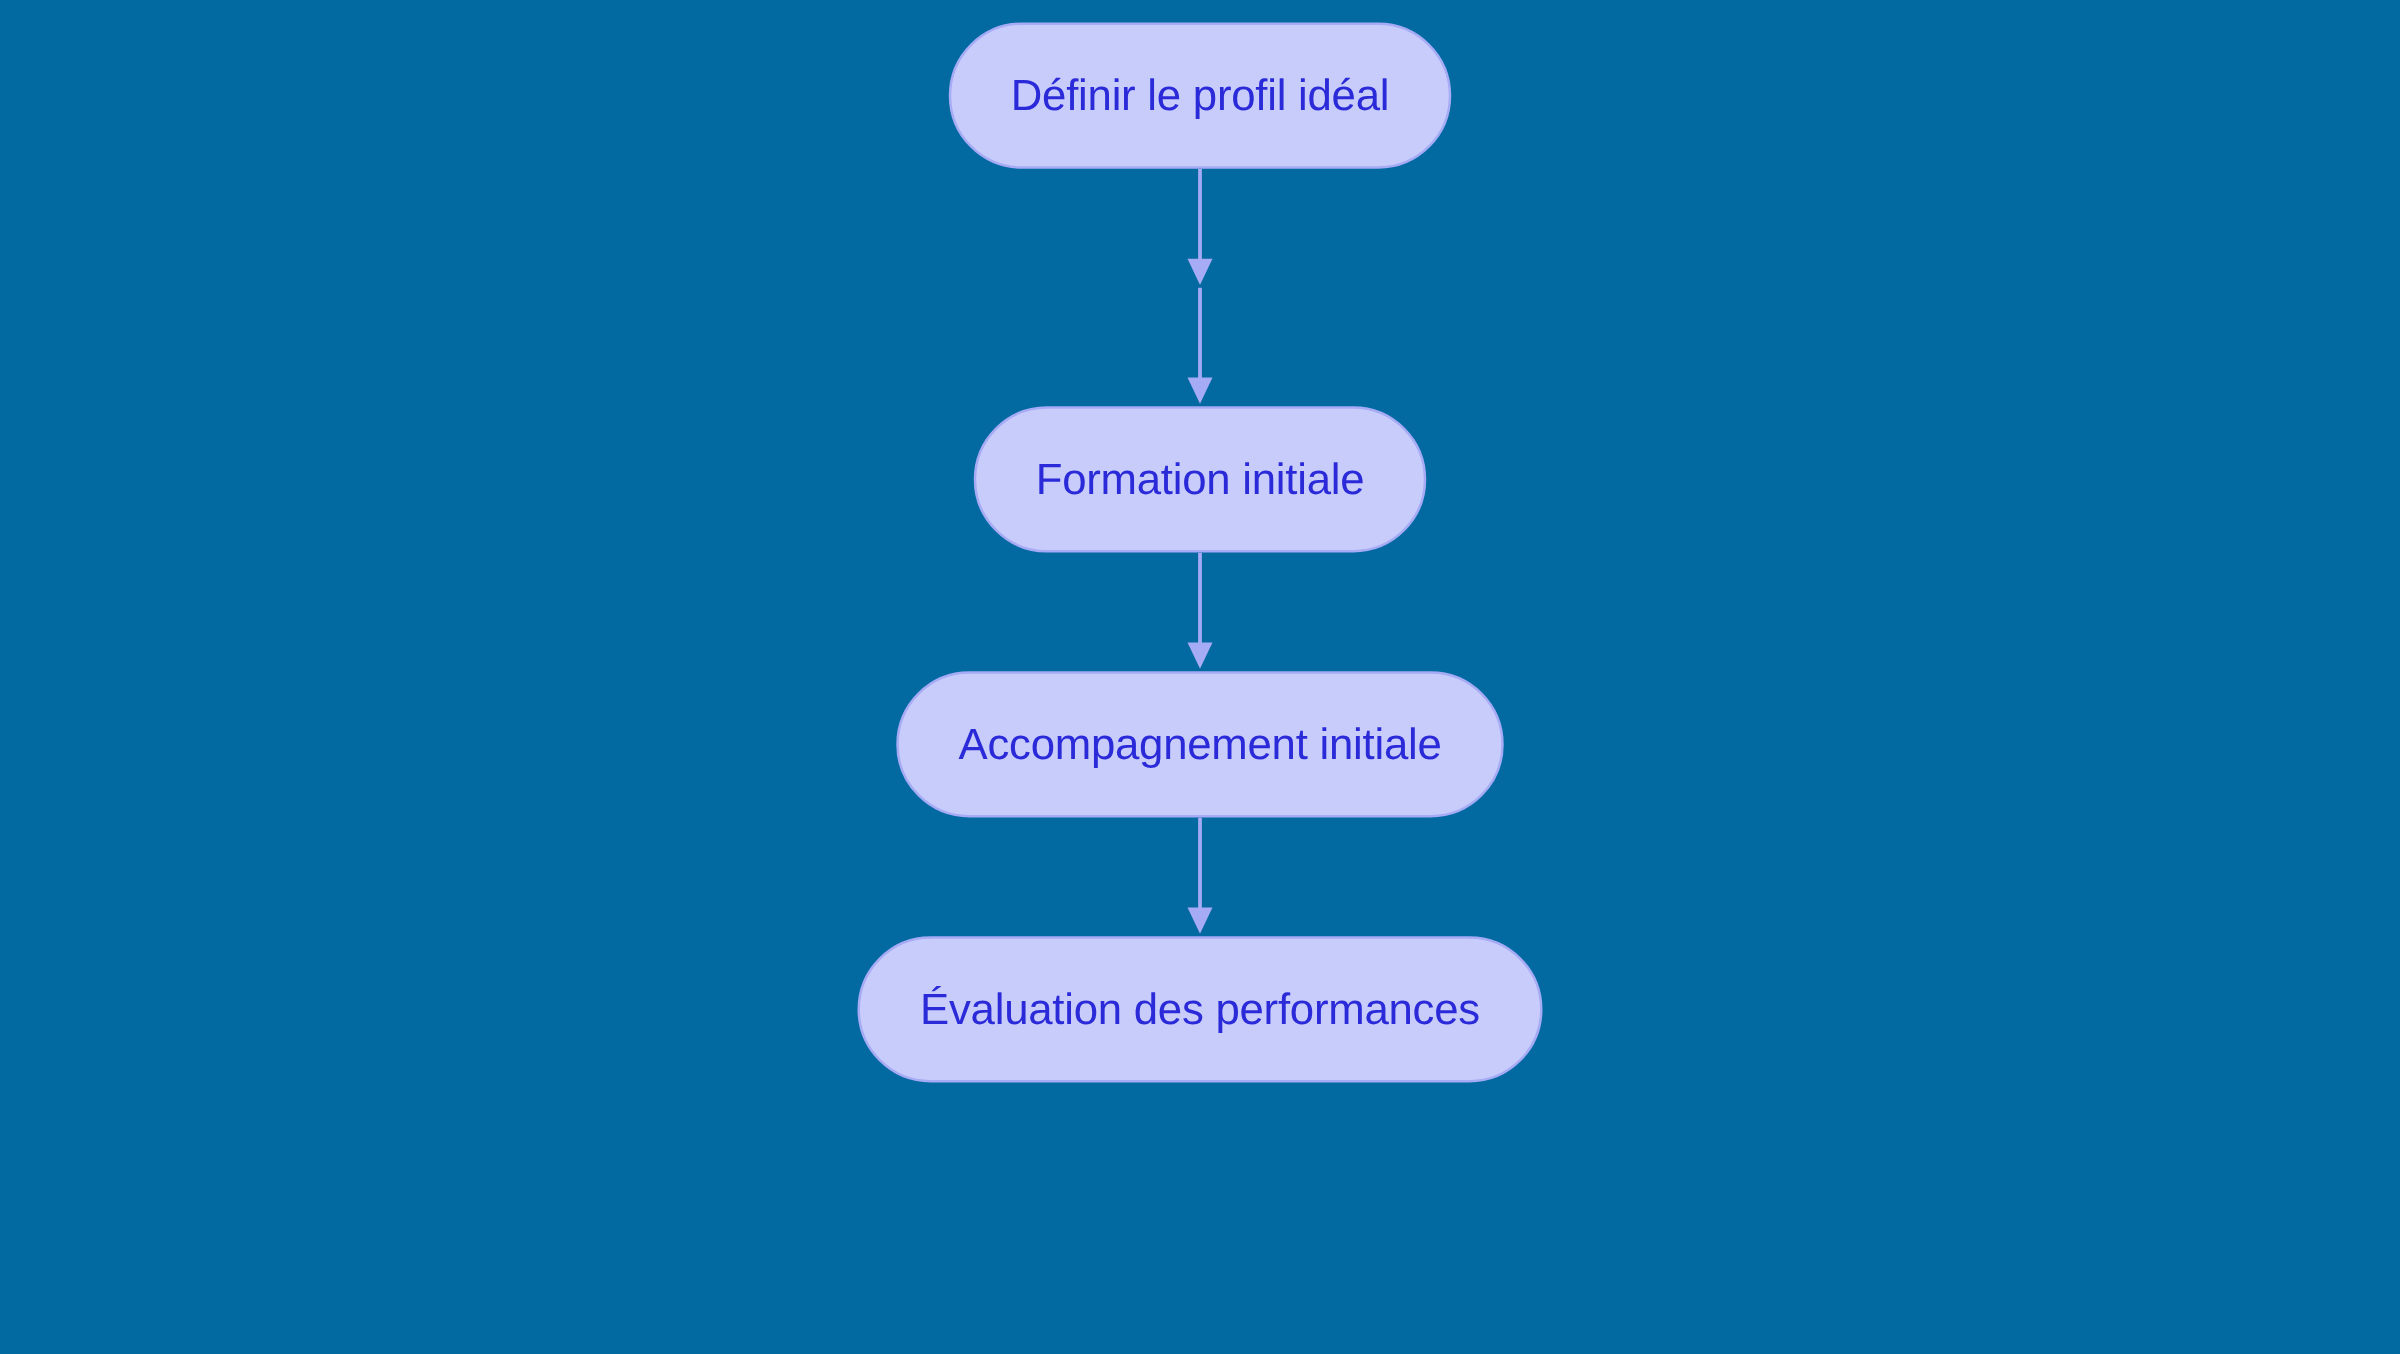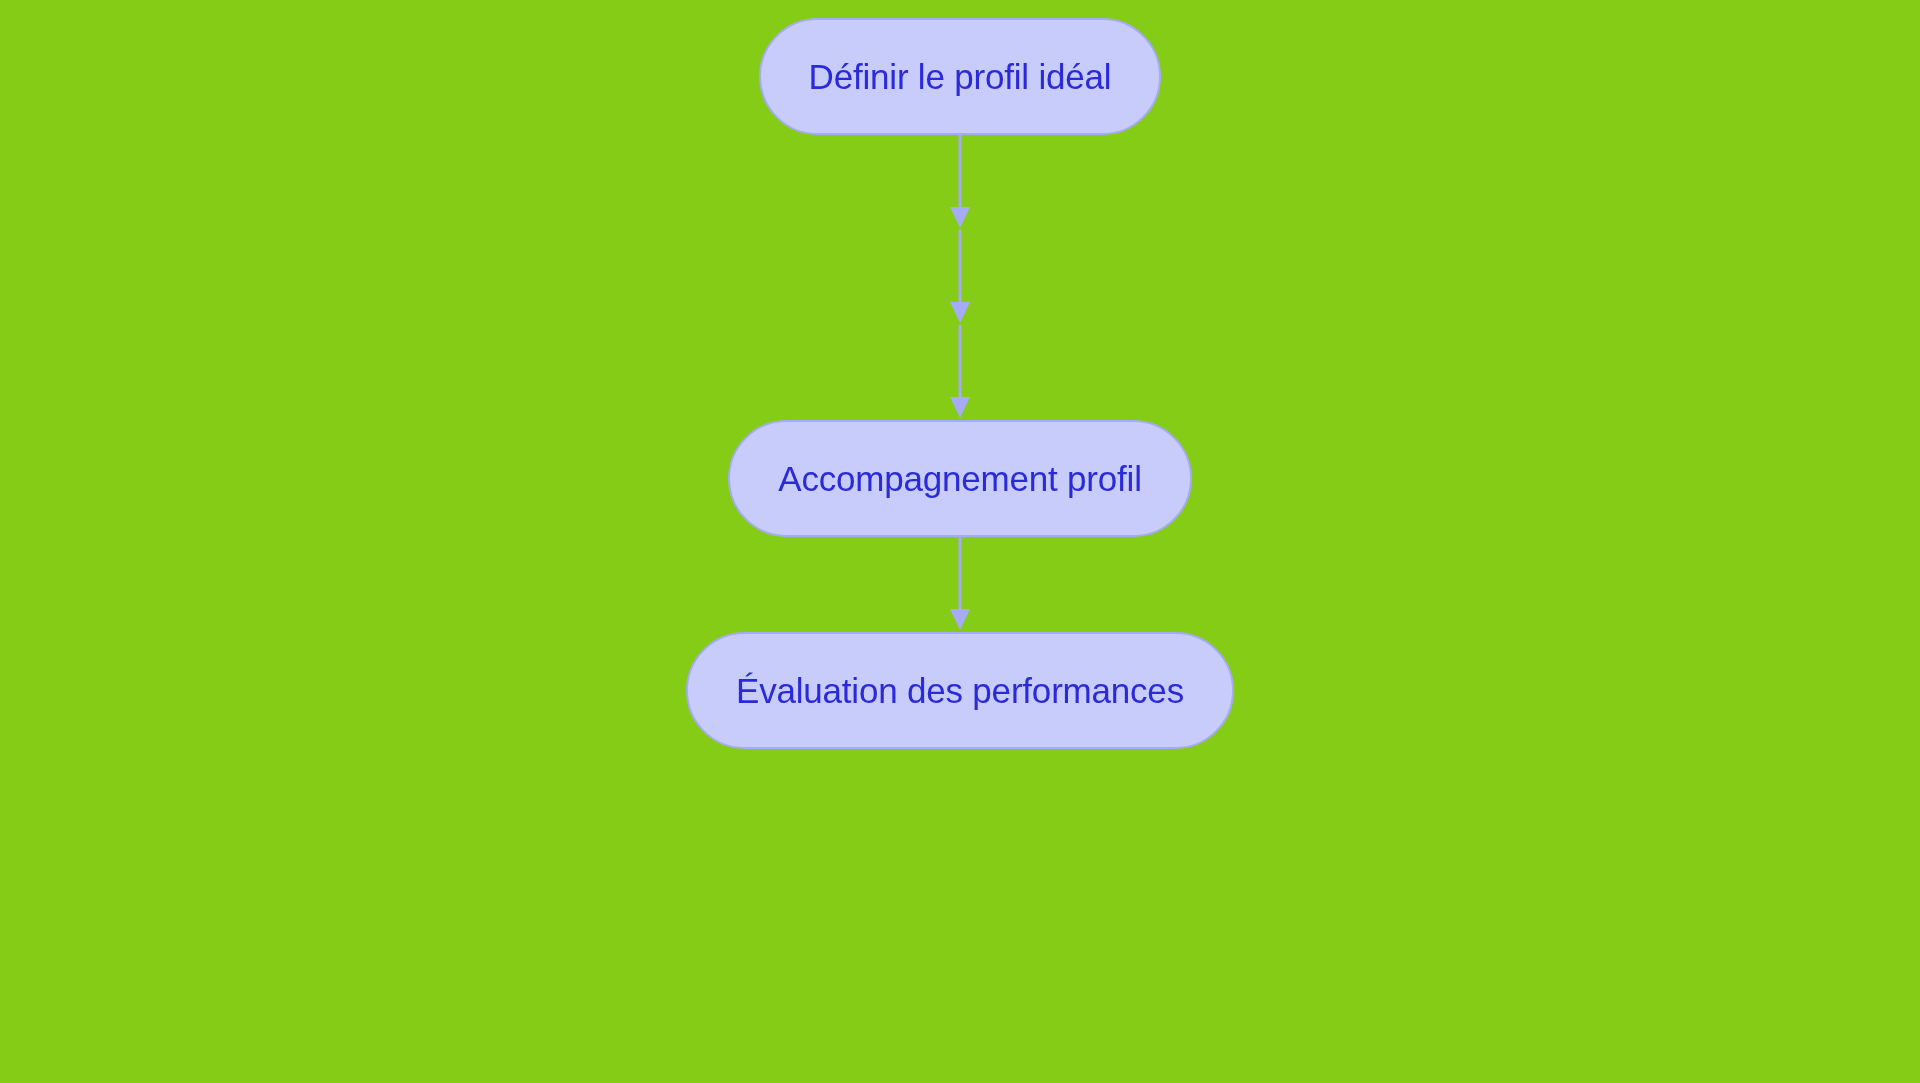--- a/index.html
+++ b/index.html
@@ -10,21 +10,21 @@
   body {
     width: 1920px;
     height: 1083px;
     overflow: hidden;
     font-family: "Liberation Sans", sans-serif;
   }
   #flowchart-canvas {
     position: relative;
     width: 1920px;
     height: 1083px;
-    background: #84cc16;
+    background: #0369a1;
   }
   .flow-column {
     position: absolute;
     left: 0;
     top: 0;
     width: 1920px;
     height: 1083px;
     display: flex;
     flex-direction: column;
     align-items: center;
@@ -80,30 +80,33 @@
     </span>
 
 
     <span class="connector">
       <svg width="24" height="95" viewBox="0 0 24 95" xmlns="http://www.w3.org/2000/svg" aria-hidden="true">
         <line x1="12" y1="0" x2="12" y2="76" stroke="#a6abf5" stroke-width="3"></line>
         <polygon points="12,93 2,72 22,72" fill="#a6abf5"></polygon>
       </svg>
     </span>
 
+    <div class="node">
+      <span class="node-label">Formation initiale</span>
+    </div>
 
     <span class="connector">
       <svg width="24" height="95" viewBox="0 0 24 95" xmlns="http://www.w3.org/2000/svg" aria-hidden="true">
         <line x1="12" y1="0" x2="12" y2="76" stroke="#a6abf5" stroke-width="3"></line>
         <polygon points="12,93 2,72 22,72" fill="#a6abf5"></polygon>
       </svg>
     </span>
 
     <div class="node">
-      <span class="node-label">Accompagnement profil</span>
+      <span class="node-label">Accompagnement initiale</span>
     </div>
 
     <span class="connector">
       <svg width="24" height="95" viewBox="0 0 24 95" xmlns="http://www.w3.org/2000/svg" aria-hidden="true">
         <line x1="12" y1="0" x2="12" y2="76" stroke="#a6abf5" stroke-width="3"></line>
         <polygon points="12,93 2,72 22,72" fill="#a6abf5"></polygon>
       </svg>
     </span>
 
     <div class="node">

